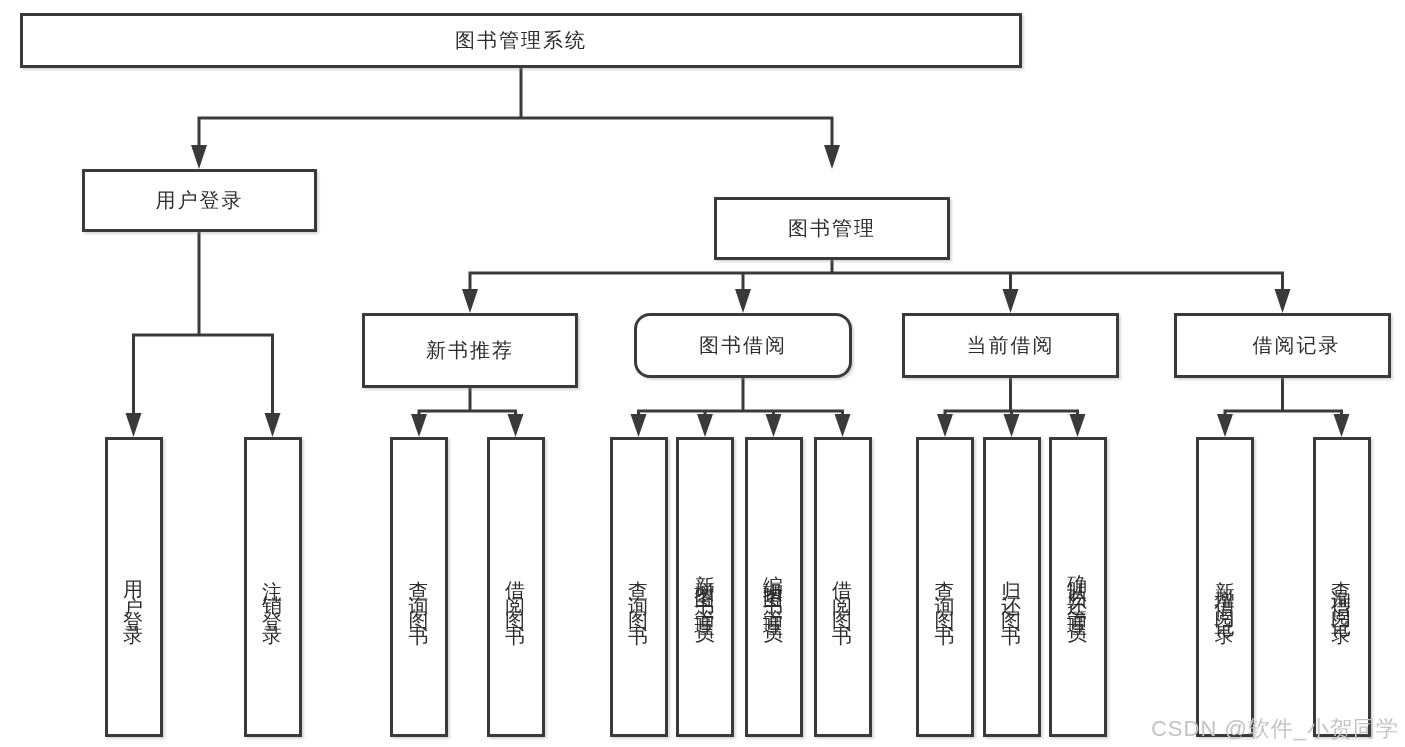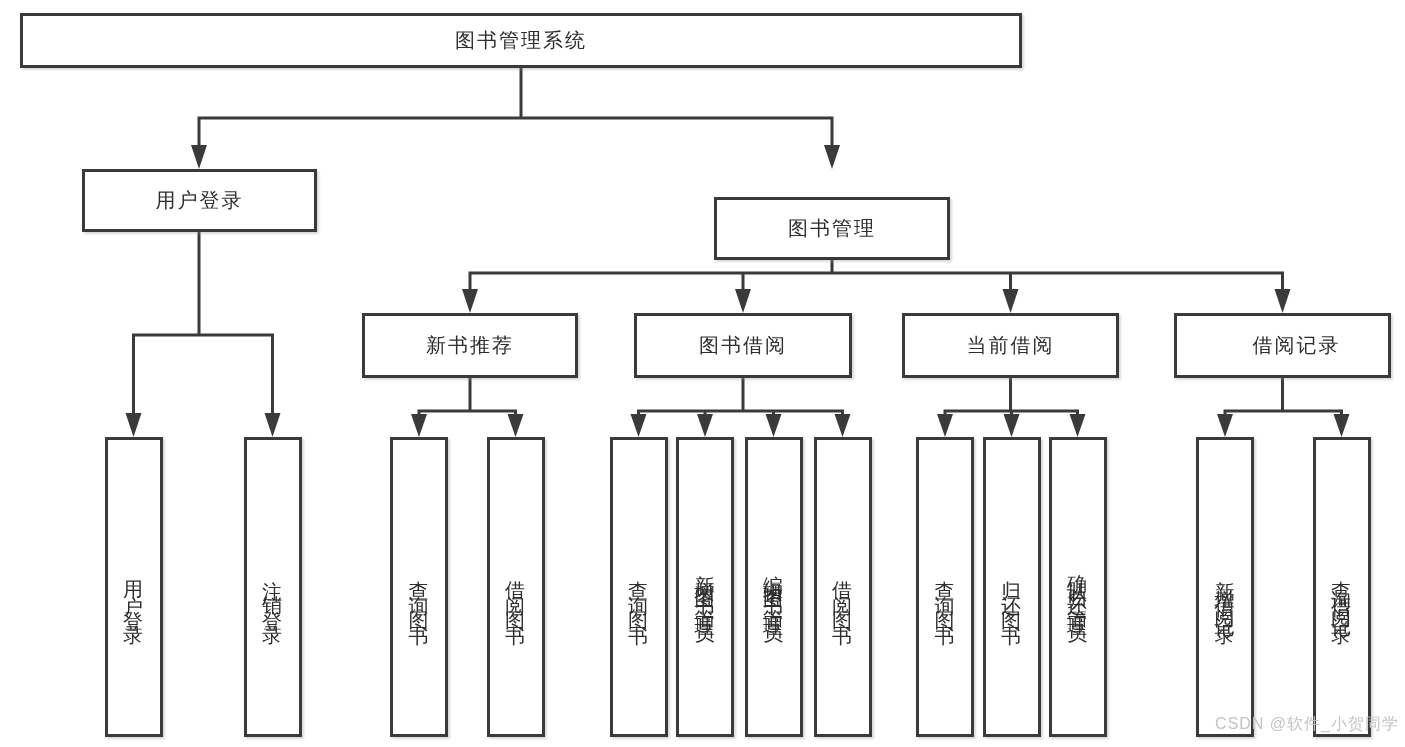--- a/index.html
+++ b/index.html
@@ -53,21 +53,21 @@
     line-height: 1;
     color: var(--text, #2d2d2d);
   }
   .sp4 { letter-spacing: 15px; margin-bottom: -15px; }
   .sp6 { letter-spacing: 9px;  margin-bottom: -9px; }
   .sp9 { letter-spacing: 7px;  margin-bottom: -7px; }
   .watermark {
     position: absolute;
     top: 714px;
     right: 6px;
-    font-size: 16px;
+    font-size: 22px;
     letter-spacing: 1px;
     color: var(--watermark, #c3c3c3);
     white-space: nowrap;
   }
 </style>
 </head>
 <body>
 
 <div class="canvas">
 
@@ -101,22 +101,22 @@
       <polygon points="1217,414 1233,414 1225,437"></polygon>
       <polygon points="1333.5,414 1349.5,414 1341.5,437"></polygon>
     </g>
   </svg>
 
   <div class="box hbox" style="left:20px; top:13px; width:1002px; height:55px;">图书管理系统</div>
 
   <div class="box hbox" style="left:82px; top:169px; width:235px; height:63px;">用户登录</div>
   <div class="box hbox" style="left:714px; top:169px; width:236px; height:63px;margin-top:28px;">图书管理</div>
 
-  <div class="box hbox" style="left:362px; top:313px; width:216px; height:65px;">新书推荐</div>
-  <div class="box hbox" style="left:634px; top:313px; width:218px; height:65px;">图书借阅</div>
+  <div class="box hbox" style="left:362px; top:313px; width:216px; height:75px;">新书推荐</div>
+  <div class="box hbox" style="left:634px; top:313px; width:218px; height:65px;border-radius:16px;">图书借阅</div>
   <div class="box hbox" style="left:902px; top:313px; width:217px; height:65px;">当前借阅</div>
   <div class="box hbox" style="left:1174px; top:313px; width:217px; height:65px;padding-left:28px;">借阅记录</div>
 
   <div class="box vbox" style="left:104.5px; top:437px; width:58px; height:300px;">
     <span class="vt sp4">用户登录</span>
   </div>
   <div class="box vbox" style="left:243.5px; top:437px; width:58px; height:300px;">
     <span class="vt sp4">注销登录</span>
   </div>
 

